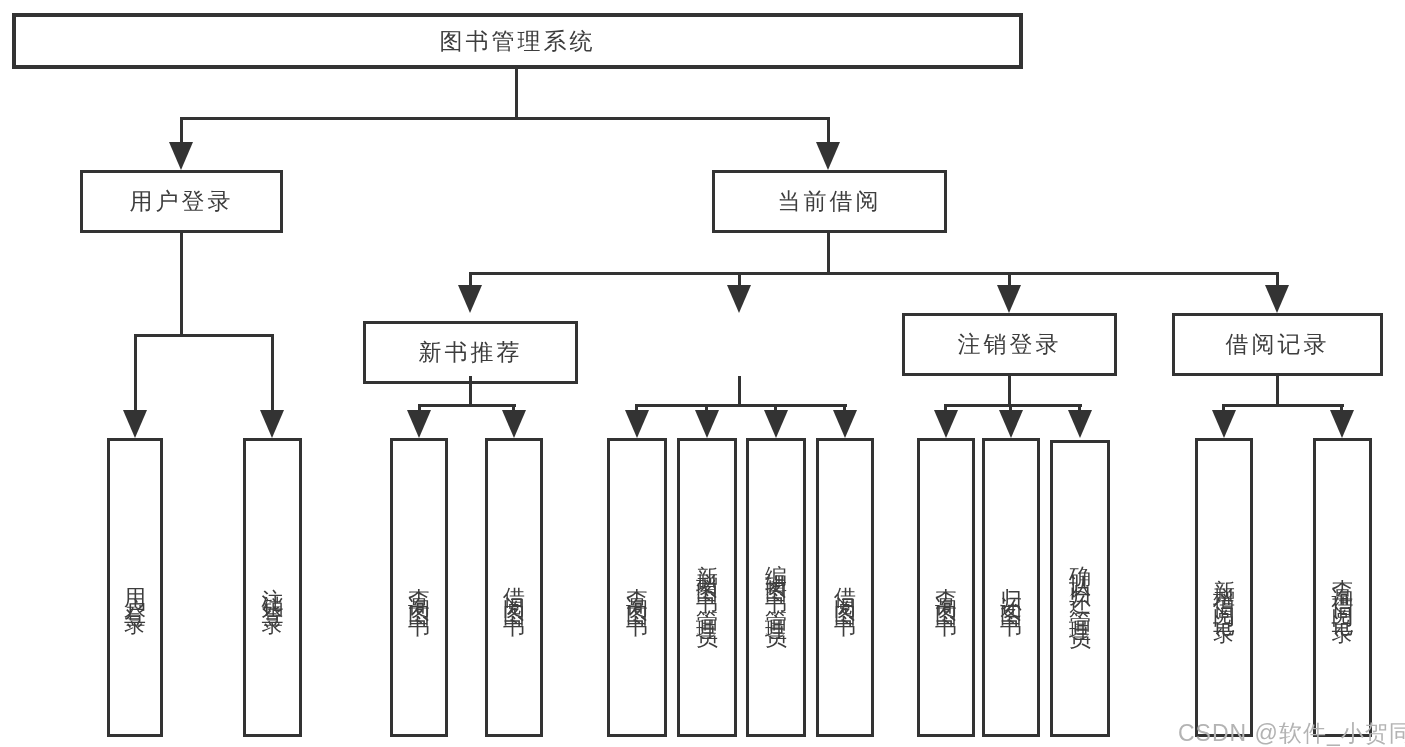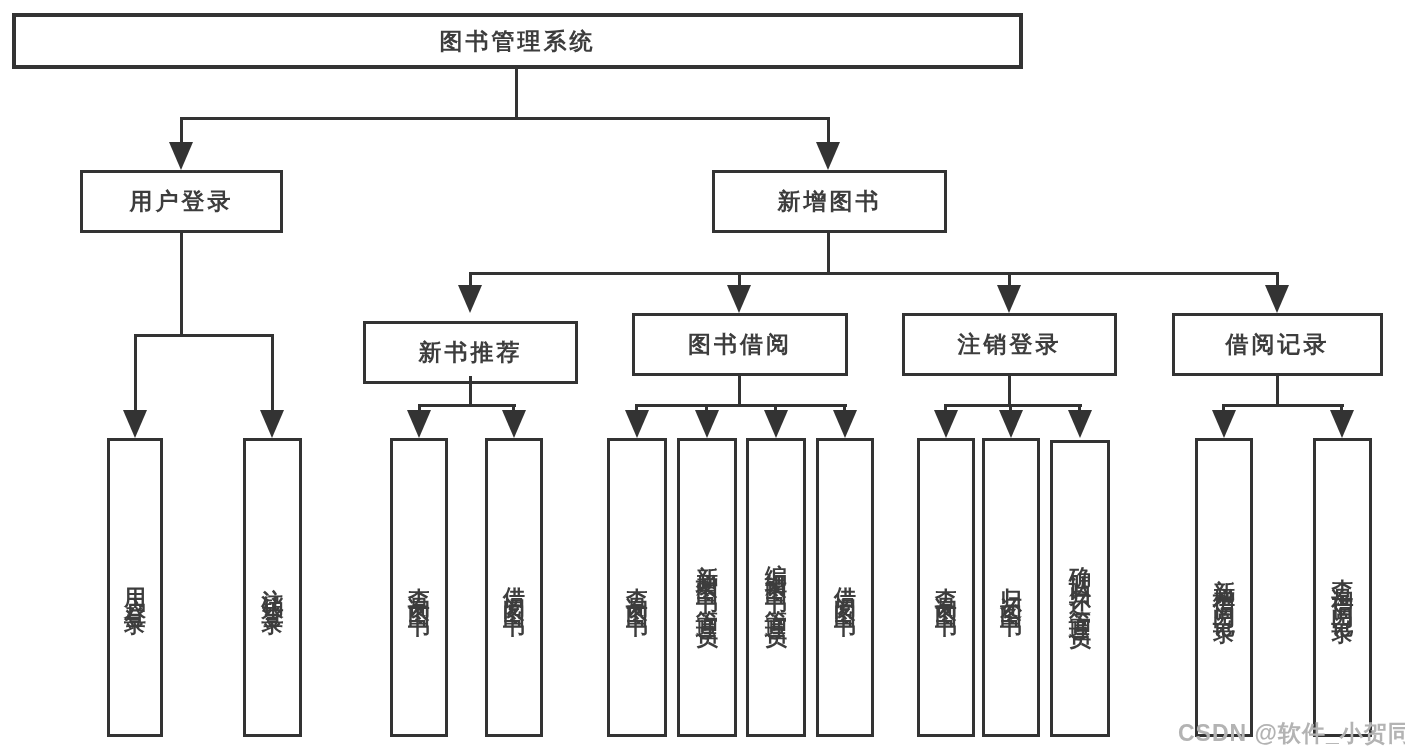--- a/index.html
+++ b/index.html
@@ -1,18 +1,18 @@
 <!DOCTYPE html>
 <html><head>
 <meta charset="utf-8">
 <style>
   html,body{margin:0;padding:0;background:#ffffff;}
   .canvas{
     position:relative;width:1405px;height:747px;background:#ffffff;
-    font-family:"Liberation Sans","DejaVu Sans",sans-serif;overflow:hidden;font-weight:bold;
+    font-family:"Liberation Sans","DejaVu Sans",sans-serif;overflow:hidden;
   }
   .box{
     position:absolute;box-sizing:border-box;border:3px solid #333333;background:#ffffff;
     display:flex;align-items:center;justify-content:center;
     color:#3d3d3d;font-size:23px;letter-spacing:3px;text-align:center;
   }
   .box.root{border-width:4px;}
   .box.vbox span{
     writing-mode:vertical-rl;text-orientation:mixed;
     letter-spacing:9px;line-height:1;font-size:22px;
@@ -41,21 +41,21 @@
   <div class="ln" style="left:180px;top:117px;width:650px;height:3px;"></div>
   <div class="ln" style="left:180px;top:117px;width:3px;height:27px;"></div>
   <div class="ln" style="left:827px;top:117px;width:3px;height:27px;"></div>
   <div class="arrow" style="left:169px;top:142px;"></div>
   <div class="arrow" style="left:816px;top:142px;"></div>
 
   <div class="box" style="left:80px;top:170px;width:203px;height:63px;">
     <span>用户登录</span>
   </div>
   <div class="box" style="left:712px;top:170px;width:235px;height:63px;">
-    <span>新增图书</span>
+    <span>当前借阅</span>
   </div>
 
   <div class="ln" style="left:180px;top:233px;width:3px;height:103px;"></div>
   <div class="ln" style="left:134px;top:334px;width:140px;height:3px;"></div>
   <div class="ln" style="left:134px;top:334px;width:3px;height:78px;"></div>
   <div class="ln" style="left:271px;top:334px;width:3px;height:78px;"></div>
   <div class="arrow" style="left:123px;top:410px;"></div>
   <div class="arrow" style="left:260px;top:410px;"></div>
 
   <div class="ln" style="left:827px;top:233px;width:3px;height:42px;"></div>
@@ -64,23 +64,20 @@
   <div class="ln" style="left:738px;top:272px;width:3px;height:14px;"></div>
   <div class="ln" style="left:1008px;top:272px;width:3px;height:14px;"></div>
   <div class="ln" style="left:1276px;top:272px;width:3px;height:14px;"></div>
   <div class="arrow" style="left:458px;top:285px;"></div>
   <div class="arrow" style="left:727px;top:285px;"></div>
   <div class="arrow" style="left:997px;top:285px;"></div>
   <div class="arrow" style="left:1265px;top:285px;"></div>
 
   <div class="box" style="left:363px;top:321px;width:215px;height:63px;">
     <span>新书推荐</span>
-  </div>
-  <div class="box" style="left:632px;top:313px;width:216px;height:63px;">
-    <span>图书借阅</span>
   </div>
   <div class="box" style="left:902px;top:313px;width:215px;height:63px;">
     <span>注销登录</span>
   </div>
   <div class="box" style="left:1172px;top:313px;width:211px;height:63px;">
     <span>借阅记录</span>
   </div>
 
   <div class="ln" style="left:469px;top:376px;width:3px;height:30px;"></div>
   <div class="ln" style="left:418px;top:404px;width:98px;height:3px;"></div>

